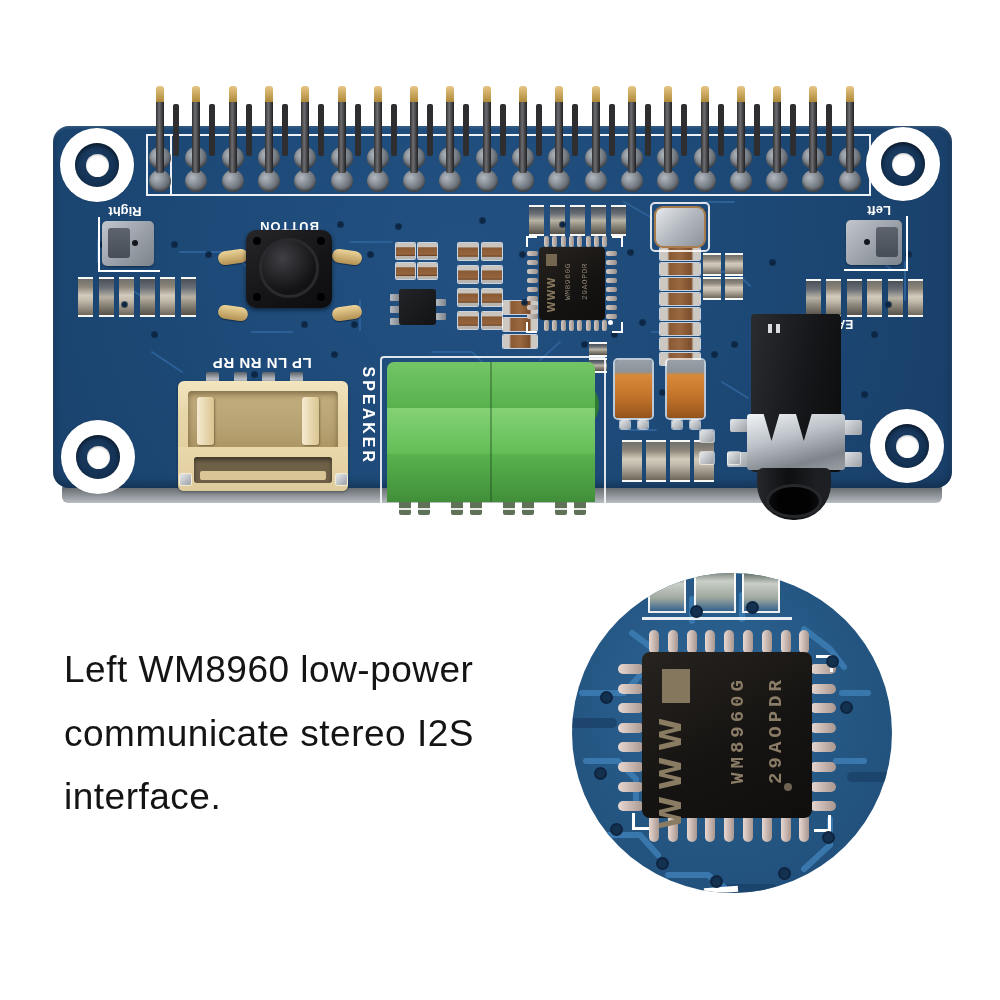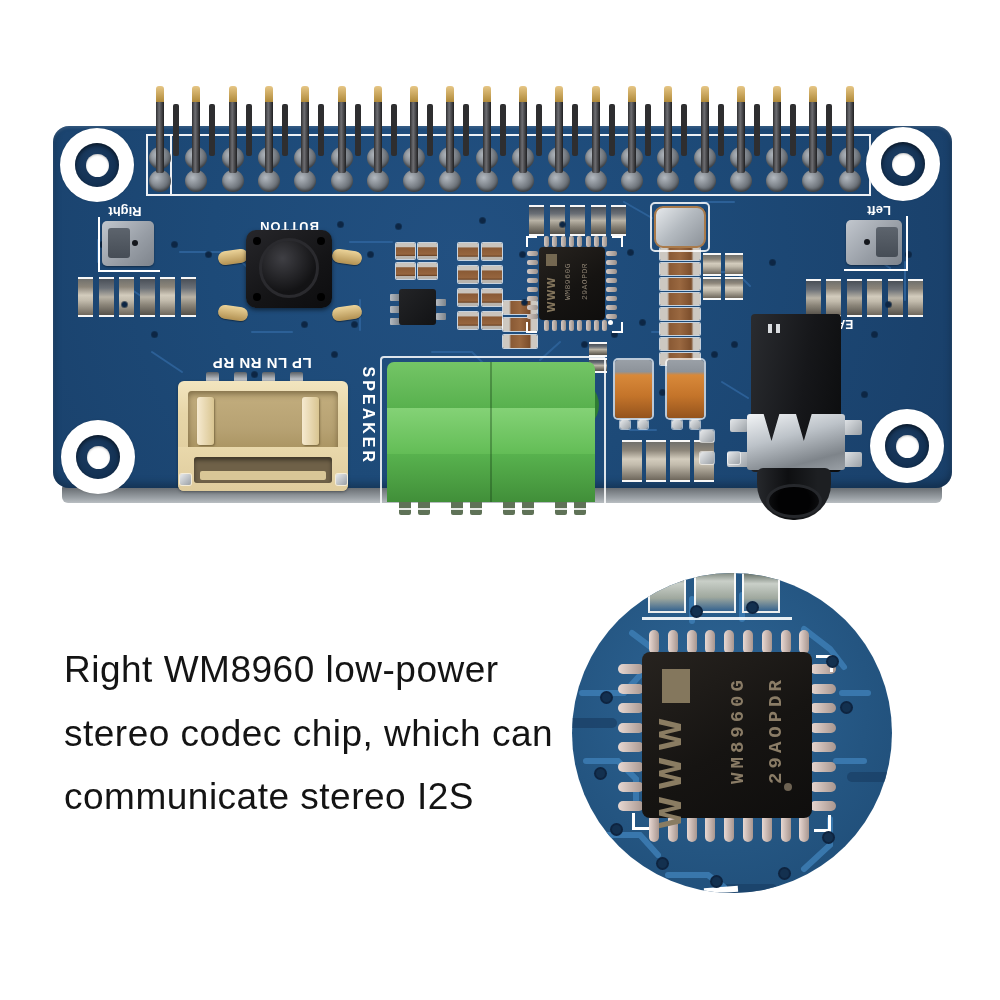--- a/index.html
+++ b/index.html
@@ -573,18 +573,18 @@
         <div class="abs ivia" style="left: 208px; top: 296px;"></div>
         <div class="abs ivia" style="left: 252px; top: 260px;"></div>
         <div class="abs ivia" style="left: 270px; top: 130px;"></div>
         <div class="abs ivia" style="left: 256px; top: 84px;"></div>
         <div class="abs ivia" style="left: 120px; top: 34px;"></div>
         <div class="abs ivia" style="left: 176px; top: 30px;"></div>
       </div>
   </div>
 
   <div class="abs caption">
-    <div>Right WM8960 low-power</div>
-    <div>stereo codec chip, which can</div>
+    <div>Left WM8960 low-power</div>
     <div>communicate stereo I2S</div>
+    <div>interface.</div>
   </div>
 
 </div>
 
 </body></html>

